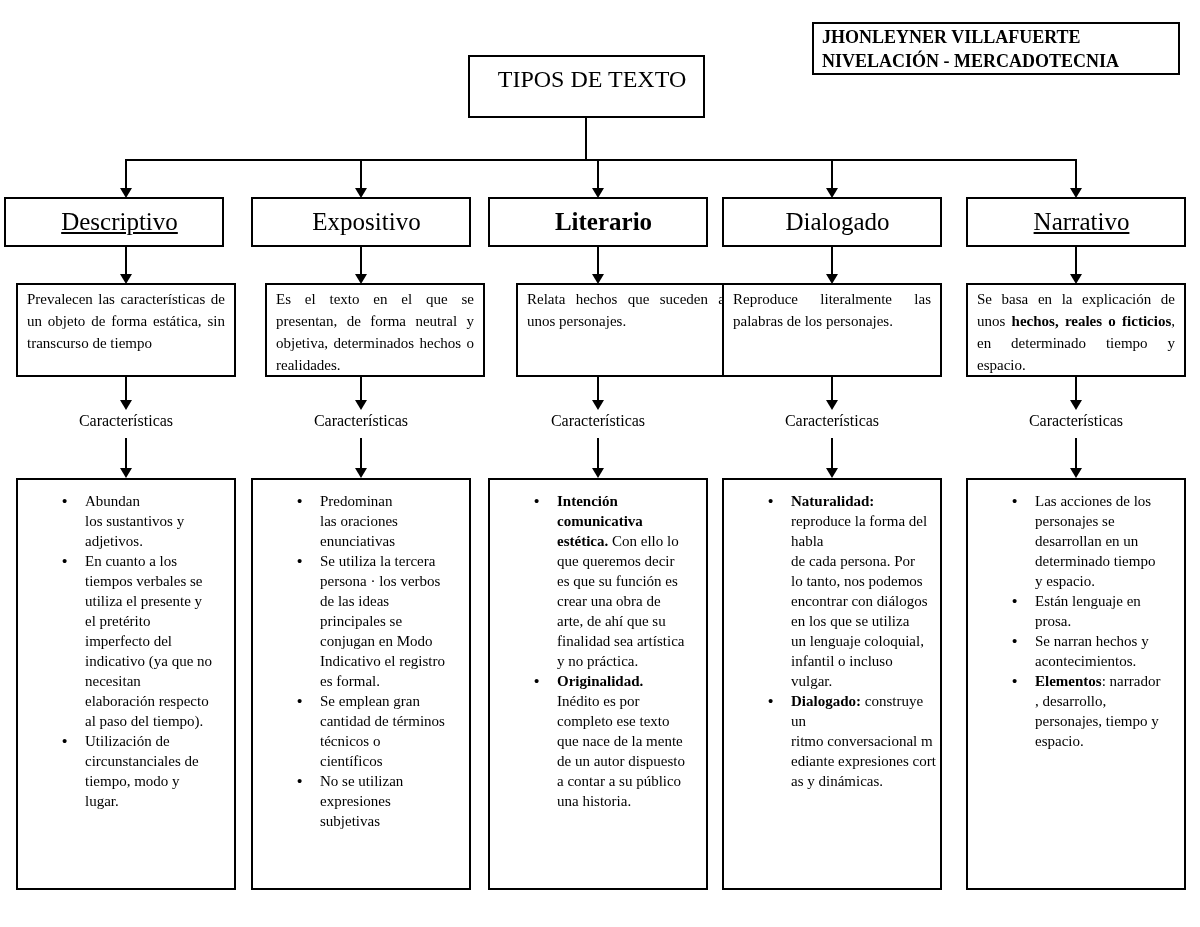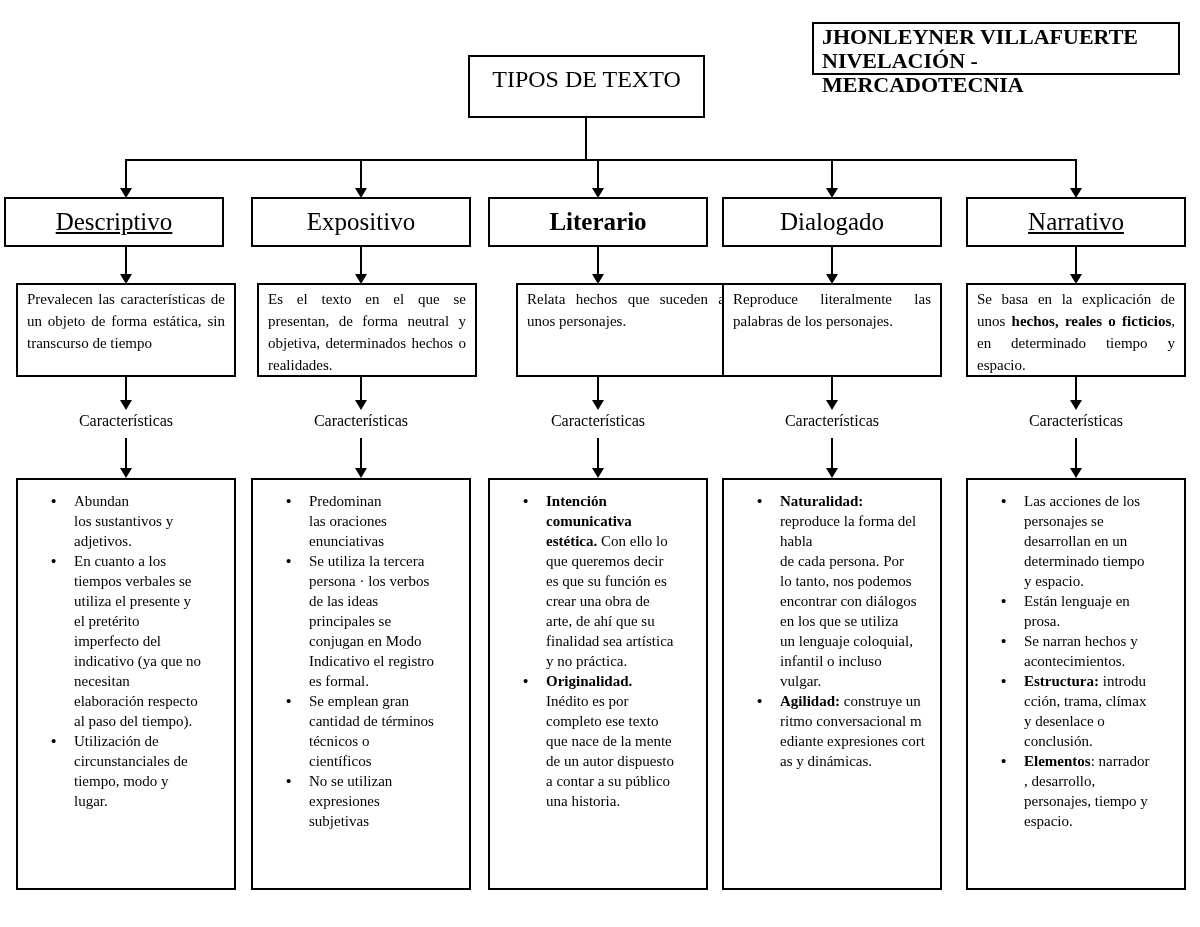--- a/index.html
+++ b/index.html
@@ -1,22 +1,22 @@
 <!DOCTYPE html>
 <html><head>
 <meta charset="utf-8">
 <style>
   html,body{margin:0;padding:0;background:#fff;}
   #canvas{
     position:relative;width:1200px;height:927px;background:#ffffff;
     font-family:"Liberation Serif","DejaVu Serif",serif;color:#000;overflow:hidden;
   }
-  .box{position:absolute;border:2px solid #000;background:#fff;box-sizing:border-box;}
+  .box{position:absolute;border:2px solid #000;background:#fff;box-sizing:border-box;padding-left:11px;}
   .title-box{left:468px;top:55px;width:237px;height:63px;display:flex;justify-content:center;align-items:flex-start;padding-top:9px;font-size:24px;}
-  .credit-box{left:812px;top:22px;width:368px;height:53px;padding:1px 8px;font-size:22px;font-weight:bold;line-height:24px;}
+  .credit-box{left:812px;top:22px;width:368px;height:53px;padding:1px 8px;font-size:18px;font-weight:bold;line-height:24px;}
   .cat-box{top:197px;width:220px;height:50px;display:flex;align-items:center;justify-content:center;font-size:25px;}
   .desc-box{top:283px;width:220px;height:94px;font-size:15px;line-height:22px;text-align:justify;padding:3px 9px;}
   .big-box{top:478px;width:220px;height:412px;font-size:15px;line-height:20px;}
   .char-label{position:absolute;top:412px;width:220px;text-align:center;font-size:16px;}
   ul.bullets{list-style:none;margin:11px 0 0 0;padding:0 4px 0 56px;}
   ul.bullets li{position:relative;white-space:pre-line;}
   ul.bullets li::before{content:"\2022";position:absolute;left:-23px;top:0;font-weight:bold;}
   .vline{position:absolute;width:2px;background:#000;}
   .hline{position:absolute;height:2px;background:#000;}
   .ah{position:absolute;width:0;height:0;border-left:6px solid transparent;border-right:6px solid transparent;border-top:10px solid #000;}
@@ -105,21 +105,21 @@
       <li><b></b><span>Utilización de
 circunstanciales de
 tiempo, modo y
 lugar.</span></li>
     </ul>
   </div>
 
   <div class="box cat-box" style="left:251px;">
     <span>Expositivo</span>
   </div>
-  <div class="box desc-box" style="left:257px;"><span>Es el texto en el que se presentan, de forma neutral y objetiva, determinados hechos o realidades.</span><b></b><span></span></div>
+  <div class="box desc-box" style="left:265px;"><span>Es el texto en el que se presentan, de forma neutral y objetiva, determinados hechos o realidades.</span><b></b><span></span></div>
   <div class="char-label" style="left:251px;">Características</div>
   <div class="box big-box" style="left:251px;">
     <ul class="bullets">
       <li><b></b><span>Predominan
 las oraciones
 enunciativas</span></li>
       <li><b></b><span>Se utiliza la tercera
 persona · los verbos
 de las ideas
 principales se
@@ -172,21 +172,21 @@
       <li><b>Naturalidad:</b><span>
 reproduce la forma del
 habla
 de cada persona. Por
 lo tanto, nos podemos
 encontrar con diálogos
 en los que se utiliza
 un lenguaje coloquial,
 infantil o incluso
 vulgar.</span></li>
-      <li><b>Agilidad:</b><span> construye un
+      <li><b>Dialogado:</b><span> construye un
 ritmo conversacional m
 ediante expresiones cort
 as y dinámicas.</span></li>
     </ul>
   </div>
 
   <div class="box cat-box" style="left:966px;text-decoration:underline;">
     <span>Narrativo</span>
   </div>
   <div class="box desc-box" style="left:966px;"><span>Se basa en la explicación de unos </span><b>hechos, reales o ficticios</b><span>, en determinado tiempo y espacio.</span></div>
@@ -195,24 +195,20 @@
     <ul class="bullets">
       <li><b></b><span>Las acciones de los
 personajes se
 desarrollan en un
 determinado tiempo
 y espacio.</span></li>
       <li><b></b><span>Están lenguaje en
 prosa.</span></li>
       <li><b></b><span>Se narran hechos y
 acontecimientos.</span></li>
-      <li><b>Estructura:</b><span> introdu
-cción, trama, clímax
-y desenlace o
-conclusión.</span></li>
       <li><b>Elementos</b><span>: narrador
 , desarrollo,
 personajes, tiempo y
 espacio.</span></li>
     </ul>
   </div>
 
 </div>
 
 </body></html>

